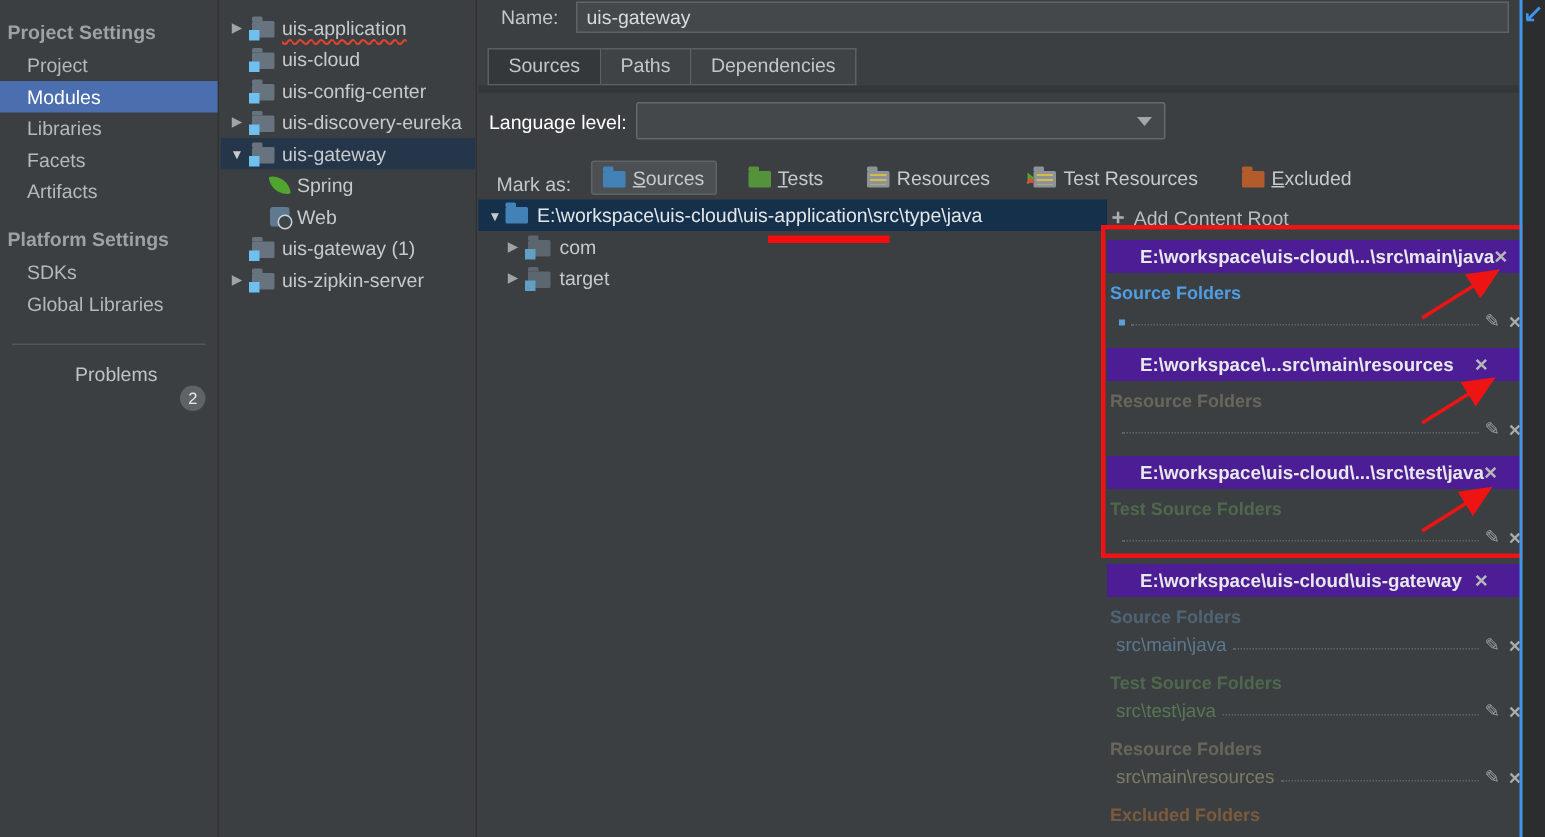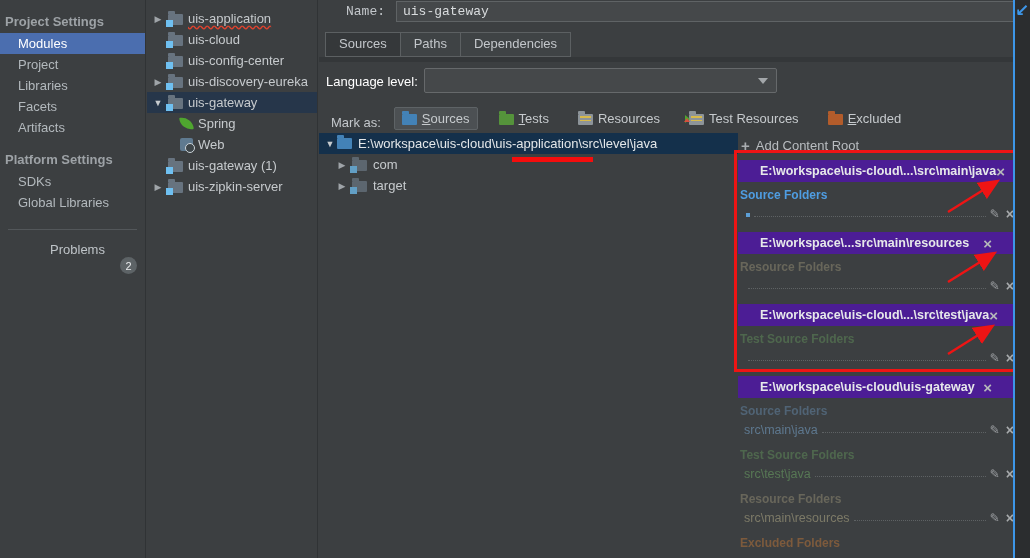--- a/index.html
+++ b/index.html
@@ -39,21 +39,21 @@
     background:#6fc0f1; }
   .dimmed { opacity:.75; }
   .spring-icon { width:13px; height:13px; background:#4fa52f; border-radius:1px 95% 1px 95%;
     margin-left:4px; flex:0 0 13px; transform:rotate(-8deg); }
   .web-icon { position:relative; width:13px; height:13px; background:#5f7a90; border-radius:2px;
     margin-left:4px; flex:0 0 13px; }
   .web-icon::after { content:""; position:absolute; right:-2px; bottom:-2px; width:8px; height:8px;
     border-radius:50%; background:#3d4549; border:1.5px solid #cdd5da; }
   
   #editor { position:absolute; left:319px; top:0; width:694px; height:558px; background:#3c3f41; }
-  #name-row { position:absolute; left:16px; top:0; width:694px; height:26px;font-family:Liberation Mono, monospace; }
+  #name-row { position:absolute; left:4px; top:0; width:694px; height:26px; }
   #name-label { position:absolute; left:11px; top:4px; color:#c3c7cb; }
   #name-field { position:absolute; left:61px; top:1px; width:622px; height:21px;
     background:#45484a; border:1px solid #5f6365; color:#d9dcde; font-size:13px;
     font-family:inherit; padding:0 6px; }
   #tabs { position:absolute; left:6px; top:32px; height:25px; display:flex; }
   .tab { padding:3px 13px 0 13px; height:25px; border:1px solid #5c6062; border-left-width:0;
     background:#3f4345; color:#c3c7cb; }
   .tab:first-child { border-left-width:1px; }
   .tab.selected { background:#35383a; }
   #tabs-strip { position:absolute; left:0; top:57px; width:694px; height:5px; background:#343739; }
@@ -134,22 +134,22 @@
     background:#f50d0d; z-index:55; pointer-events:none; }
   #anno-svg { position:absolute; left:0; top:0; z-index:60; pointer-events:none; }
 </style>
 </head>
 <body>
 
 <div id="root">
 
   <aside id="sidebar">
     <div class="sb-header">Project Settings</div>
+    <div class="sb-item">Project</div>
     <div class="sb-item selected">Modules</div>
-    <div class="sb-item">Project</div>
     <div class="sb-item">Libraries</div>
     <div class="sb-item">Facets</div>
     <div class="sb-item">Artifacts</div>
     <div class="sb-header">Platform Settings</div>
     <div class="sb-item">SDKs</div>
     <div class="sb-item">Global Libraries</div>
     <div class="sb-divider"></div>
     <div class="sb-problems">
       <span>Problems</span>
       <span class="badge">2</span>
@@ -247,21 +247,21 @@
       <button class="mark-btn">
         <span class="folder fi-excluded"></span>
         <span><span class="u">E</span><span>xcluded</span></span>
       </button>
     </div>
 
     <div id="content-tree">
       <div class="ct-row selected">
         <span class="tw exp">▼</span>
         <span class="folder fi-sources"></span>
-        <span class="ct-path">E:\workspace\uis-cloud\uis-application\src\level\java</span>
+        <span class="ct-path">E:\workspace\uis-cloud\uis-application\src\type\java</span>
       </div>
       <div class="ct-row">
         <span class="tw tindent">▶</span>
         <span class="module-icon dimmed"></span>
         <span class="ct-path">com</span>
       </div>
       <div class="ct-row">
         <span class="tw tindent">▶</span>
         <span class="module-icon dimmed"></span>
         <span class="ct-path">target</span>

